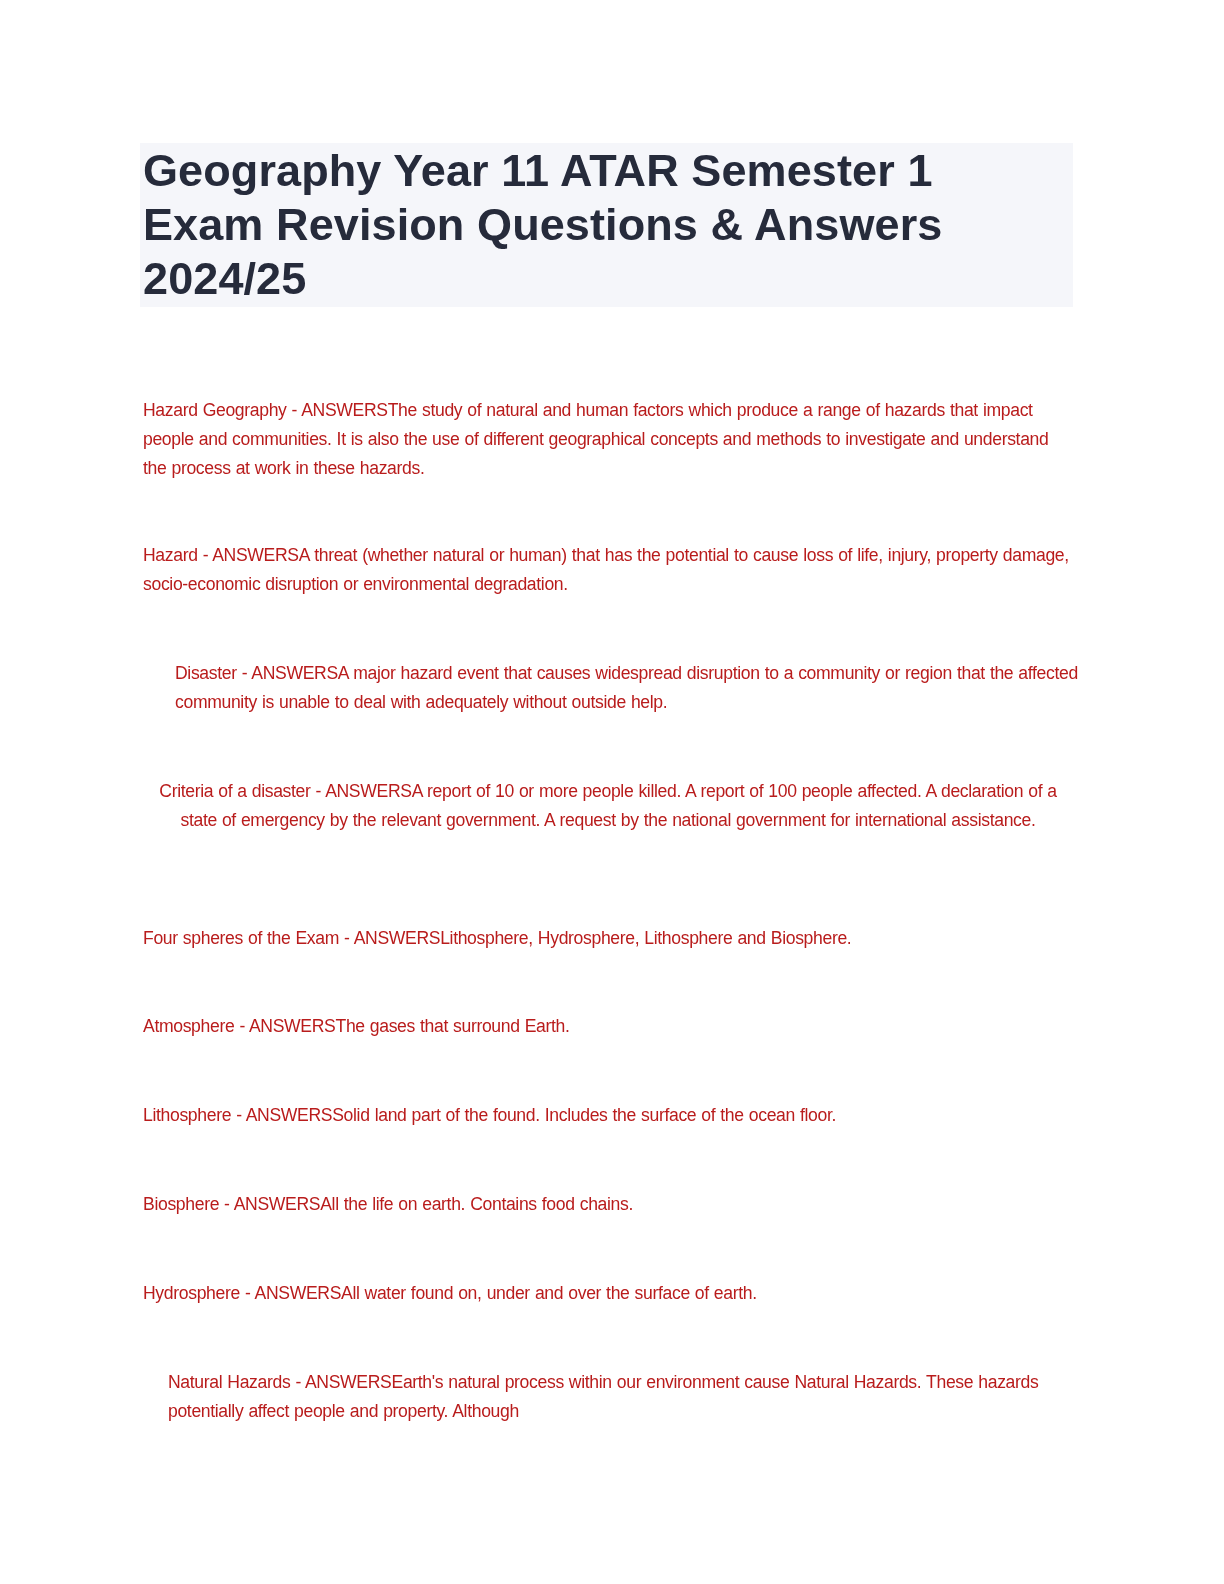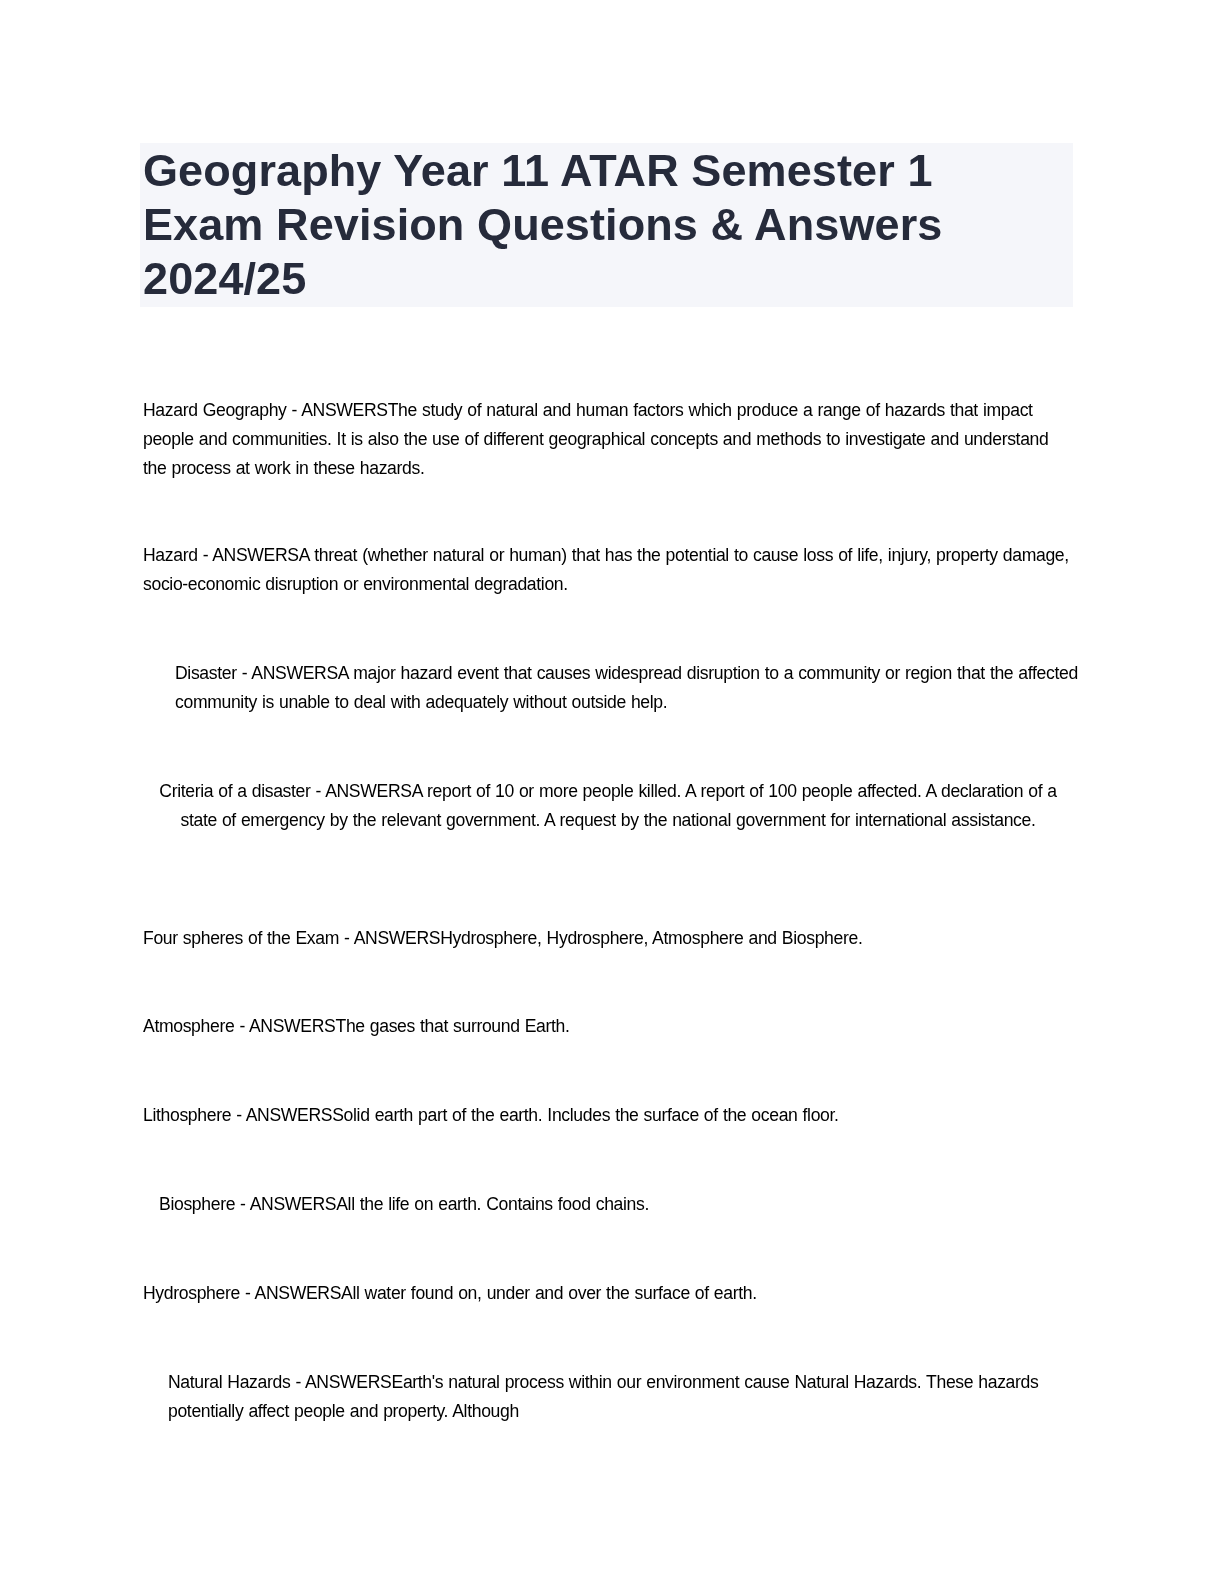--- a/index.html
+++ b/index.html
@@ -44,21 +44,21 @@
       letter-spacing: 0.1px;
     }
     .entry {
       position: absolute;
       left: 143px;
       width: 930px;
       margin: 0;
       font-family: "Liberation Sans", sans-serif;
       font-size: 17.6px;
       line-height: 29px;
-      color: #000000;
+      color: #b91c1c;
       letter-spacing: -0.35px;
       word-spacing: 0.5px;
     }
   </style>
 </head>
 <body>
 
 <div class="page">
 
   <div class="title-box"></div>
@@ -78,32 +78,32 @@
 
   <p class="entry" style="top:659px;margin-left:32px;">
     <span>Disaster</span><span> - ANSWERS</span><span>A major hazard event that causes widespread disruption to a community or region that the affected community is unable to deal with adequately without outside help.</span>
   </p>
 
   <p class="entry" style="top:777px;text-align:center;">
     <span>Criteria of a disaster</span><span> - ANSWERS</span><span>A report of 10 or more people killed. A report of 100 people affected. A declaration of a state of emergency by the relevant government. A request by the national government for international assistance.</span>
   </p>
 
   <p class="entry" style="top:924px;">
-    <span>Four spheres of the Exam</span><span> - ANSWERS</span><span>Hydrosphere, Hydrosphere, Atmosphere and Biosphere.</span>
+    <span>Four spheres of the Exam</span><span> - ANSWERS</span><span>Lithosphere, Hydrosphere, Lithosphere and Biosphere.</span>
   </p>
 
   <p class="entry" style="top:1012px;">
     <span>Atmosphere</span><span> - ANSWERS</span><span>The gases that surround Earth.</span>
   </p>
 
   <p class="entry" style="top:1101px;">
-    <span>Lithosphere</span><span> - ANSWERS</span><span>Solid earth part of the earth. Includes the surface of the ocean floor.</span>
+    <span>Lithosphere</span><span> - ANSWERS</span><span>Solid land part of the found. Includes the surface of the ocean floor.</span>
   </p>
 
-  <p class="entry" style="top:1190px;margin-left:16px;">
+  <p class="entry" style="top:1190px;">
     <span>Biosphere</span><span> - ANSWERS</span><span>All the life on earth. Contains food chains.</span>
   </p>
 
   <p class="entry" style="top:1279px;">
     <span>Hydrosphere</span><span> - ANSWERS</span><span>All water found on, under and over the surface of earth.</span>
   </p>
 
   <p class="entry" style="top:1368px;margin-left:25px;">
     <span>Natural Hazards</span><span> - ANSWERS</span><span>Earth's natural process within our environment cause Natural Hazards. These hazards potentially affect people and property. Although</span>
   </p>

